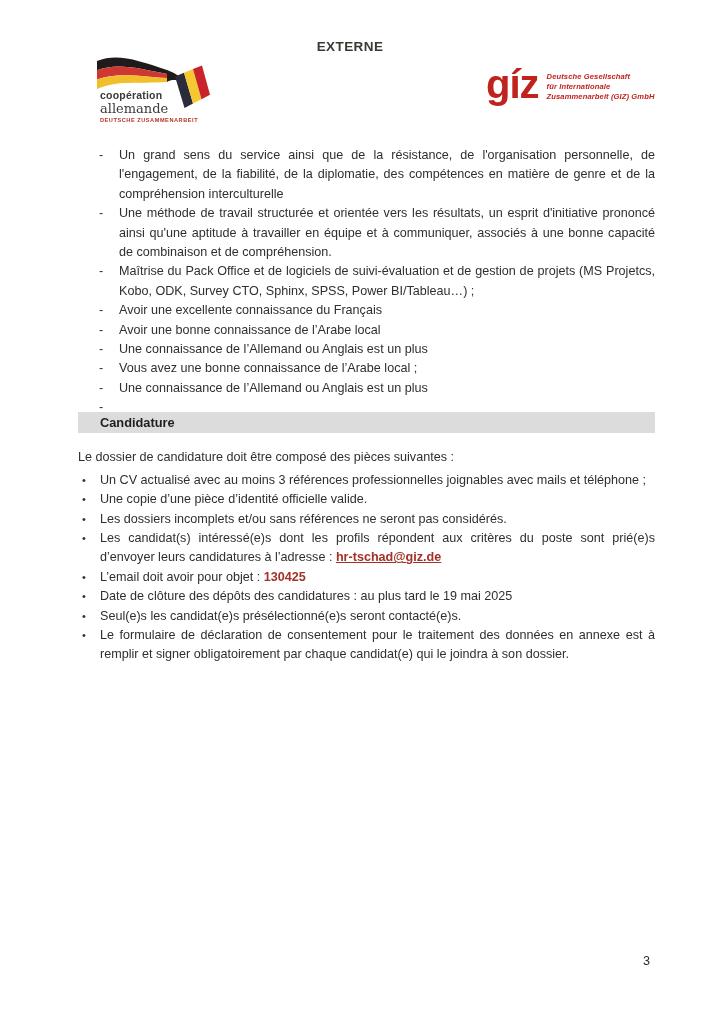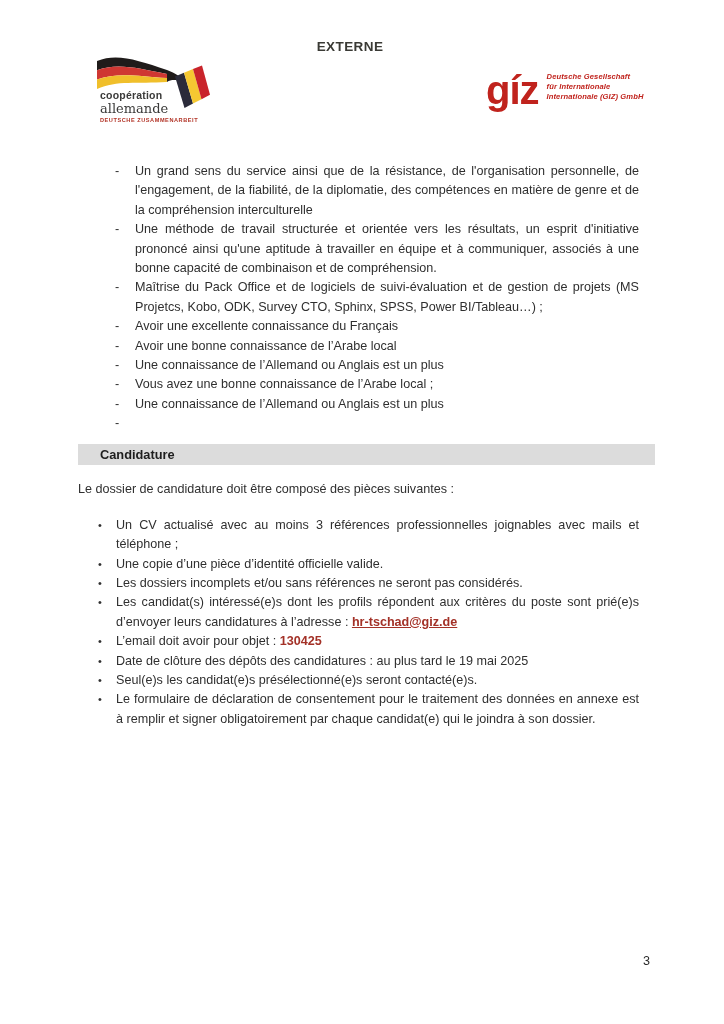--- a/index.html
+++ b/index.html
@@ -42,27 +42,27 @@
   .flag-black{fill:var(--german-black);}
   .flag-red{fill:var(--german-red);}
   .flag-gold{fill:var(--german-gold);}
   .tail-blue{fill:var(--chad-blue);}
   .tail-yellow{fill:var(--chad-yellow);}
   .tail-red{fill:var(--chad-red);}
   
   .logo-giz{position:absolute;left:486px;top:62px;display:flex;align-items:flex-start;}
   .giz-word{
     font-size:40px;font-weight:bold;line-height:40px;
-    color:var(--accent-red);letter-spacing:-1px;margin-top:8px;text-align:center;
+    color:var(--accent-red);letter-spacing:-1px;margin-top:2px;text-align:center;
   }
   .giz-lines{margin-left:8px;margin-top:10px;font-style:italic;}
   .giz-line{font-size:7.6px;font-weight:bold;color:var(--accent-red);line-height:9.8px;letter-spacing:0.1px;}
   
   .content{position:absolute;left:78px;top:146px;width:577px;}
-  ul{list-style:none;margin:16px;padding:0;}
+  ul{list-style:none;margin:0;padding:0;}
   li{
     position:relative;
     font-size:12.6px;line-height:19.4px;
     text-align:justify;
   }
   .dash-list li{padding-left:41px;min-height:14px;}
   .dash-list li::before{
     content:"-";
     position:absolute;left:21px;top:0;
   }
@@ -114,21 +114,21 @@
       <div class="coop-l2">allemande</div>
       <div class="coop-l3">DEUTSCHE ZUSAMMENARBEIT</div>
     </div>
   </div>
 
   <div class="logo-giz">
     <div class="giz-word">gíz</div>
     <div class="giz-lines">
       <div class="giz-line">Deutsche Gesellschaft</div>
       <div class="giz-line">für Internationale</div>
-      <div class="giz-line">Internationale (GIZ) GmbH</div>
+      <div class="giz-line">Zusammenarbeit (GIZ) GmbH</div>
     </div>
   </div>
 
   <div class="content">
     <ul class="dash-list">
         <li><span>Un grand sens du service ainsi que de la résistance, de l'organisation personnelle, de l'engagement, de la fiabilité, de la diplomatie, des compétences en matière de genre et de la compréhension interculturelle</span></li>
         <li><span>Une méthode de travail structurée et orientée vers les résultats, un esprit d'initiative prononcé ainsi qu'une aptitude à travailler en équipe et à communiquer, associés à une bonne capacité de combinaison et de compréhension.</span></li>
         <li><span>Maîtrise du Pack Office et de logiciels de suivi-évaluation et de gestion de projets (MS Projetcs, Kobo, ODK, Survey CTO, Sphinx, SPSS, Power BI/Tableau…) ;</span></li>
         <li><span>Avoir une excellente connaissance du Français</span></li>
         <li><span>Avoir une bonne connaissance de l’Arabe local</span></li>

